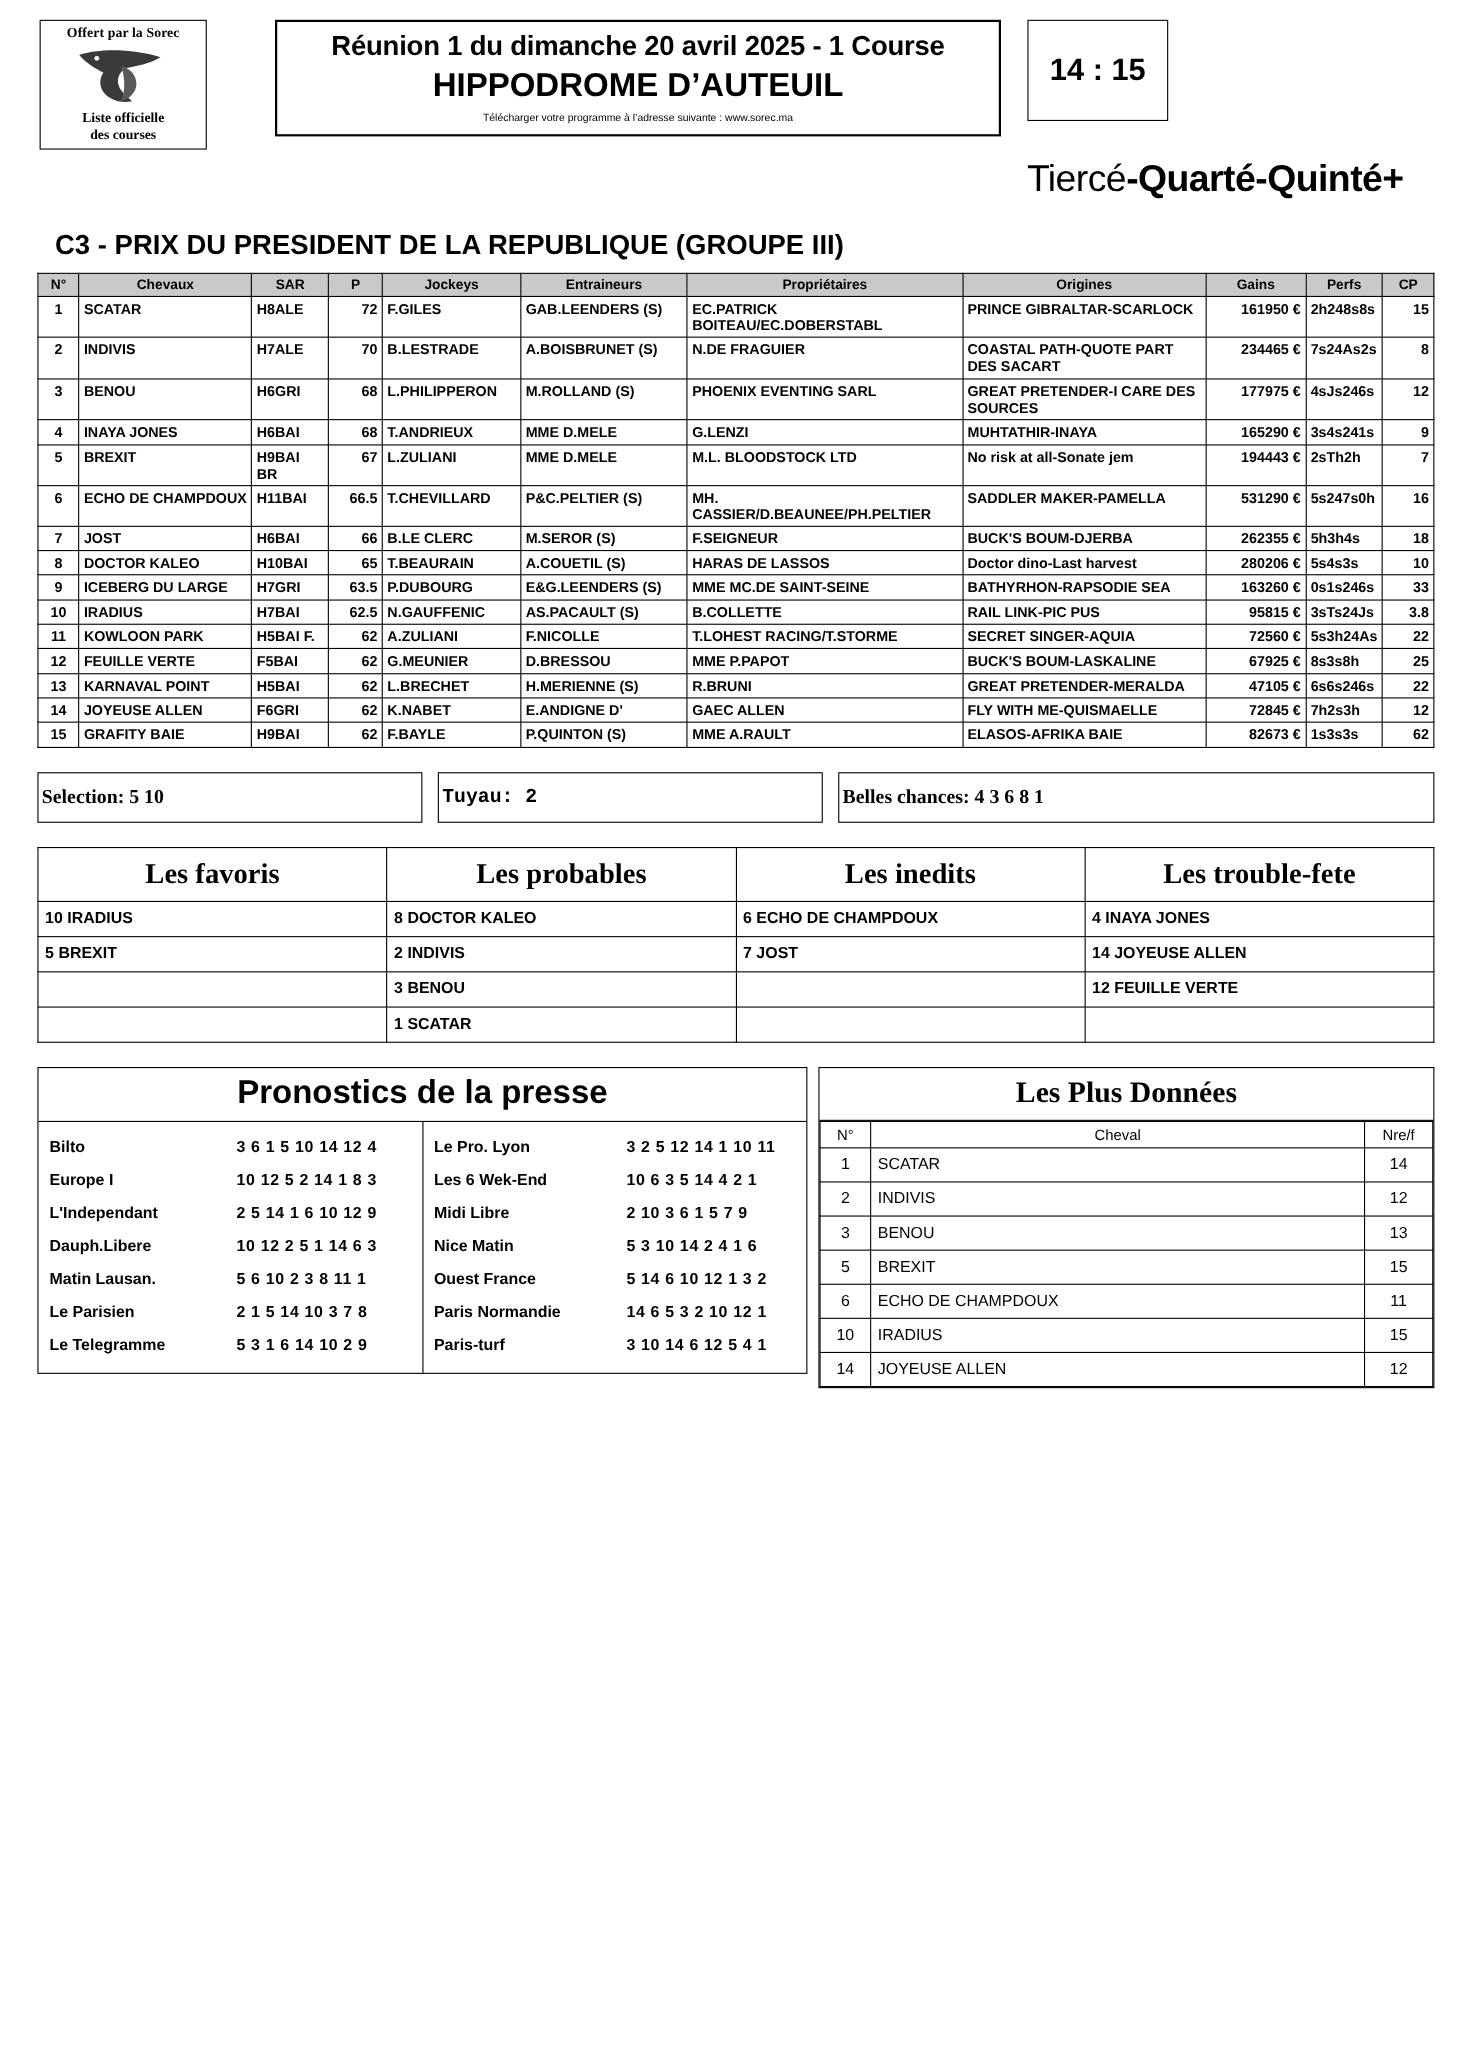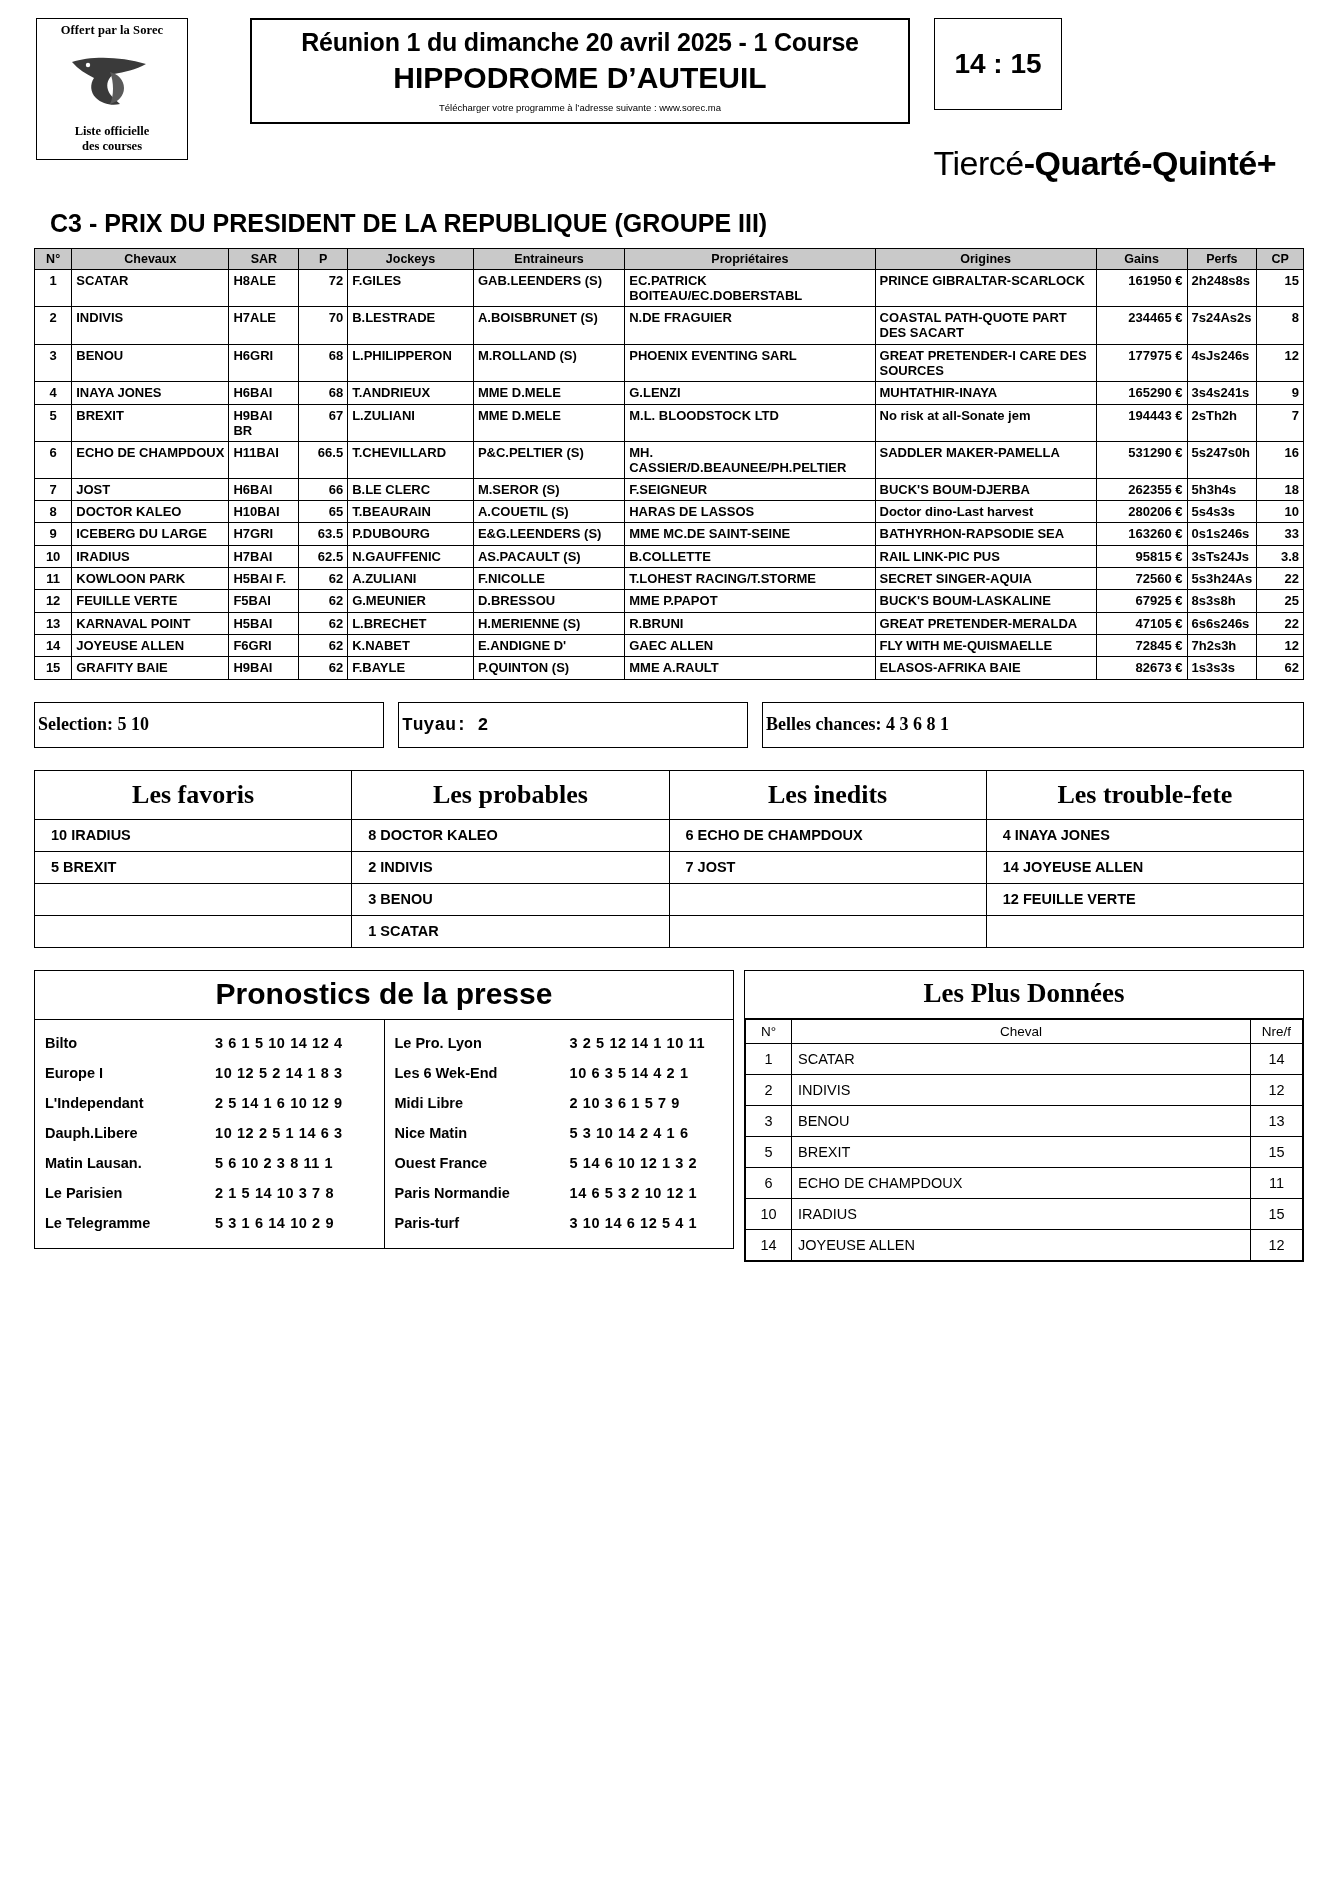--- a/index.html
+++ b/index.html
@@ -9,21 +9,21 @@
     background:#ffffff;
     font-family:"Liberation Sans", sans-serif;
     color:#000;
     position:relative;
   }
   .page { padding:18px 30px 0 30px; }
 
   
   .header-row { display:flex; align-items:flex-start; gap:0; height:112px; }
   .logo-box {
-    width:152px; height:142px; border:1px solid #000;
+    width:152px; height:118px; border:1px solid #000;
     display:flex; flex-direction:column; align-items:center; justify-content:space-between;
     padding:4px 2px 6px 2px; margin-left:6px;
   }
   .logo-top { font-family:"Liberation Serif", serif; font-size:12.5px; font-weight:600; letter-spacing:.1px;}
   .logo-art { width:92px; height:58px; position:relative; }
   .logo-bottom { font-family:"Liberation Serif", serif; font-size:12.5px; font-weight:700; text-align:center; line-height:1.15;}
   .title-box {
     flex:0 0 660px; margin-left:62px; border:2px solid #000; height:106px;
     display:flex; flex-direction:column; align-items:center; justify-content:flex-start;
     padding-top:8px;
@@ -67,21 +67,21 @@
   .sel-cell { border:1px solid #000; height:46px; display:flex; align-items:center; padding-left:3px;
               font-size:18px; font-weight:600; font-family:"Liberation Serif", serif;}
   .sel-a { flex:0 0 350px; }
   .sel-b { flex:0 0 350px;font-family:Liberation Mono, monospace; }
   .sel-c { flex:1; }
 
   
   table.favs { border-collapse:collapse; width:1270px; margin-left:4px; margin-top:22px; table-layout:fixed;}
   table.favs th { border:1px solid #000; font-size:26px; font-weight:bold; padding:9px 4px;
                   font-family:"Liberation Serif", serif; text-align:center;}
-  table.favs td { border:1px solid #000; font-size:14.5px; font-weight:600; padding:5px 16px; height:32px;}
+  table.favs td { border:1px solid #000; font-size:14.5px; font-weight:600; padding:5px 6px; height:32px;}
 
   
   .bottom { display:flex; width:1270px; margin-left:4px; margin-top:22px; gap:10px; align-items:flex-start;}
   .presse { flex:0 0 700px; border:1px solid #000; }
   .presse-title { text-align:center; font-size:30px; font-weight:bold; padding:6px 0 8px 0;
                   font-family:"Liberation Sans", sans-serif; border-bottom:1px solid #000;}
   .presse-body { display:flex; }
   .presse-col { flex:1; padding:8px 6px 10px 10px;}
   .presse-col.left { border-right:1px solid #000; }
   .presse-line { display:flex; font-size:14.5px; font-weight:bold; padding:7px 0; }
@@ -476,21 +476,21 @@
       </div>
     </div>
 
     <div class="plus">
       <div class="plus-title">Les Plus Données</div>
       <table class="plus-t">
         <thead>
           <tr>
             <th style="width:46px">N°</th>
             <th>Cheval</th>
-            <th style="width:52px">Nre/f</th>
+            <th style="width:62px">Nre/f</th>
           </tr>
         </thead>
         <tbody id="plus-body">
             <tr>
               <td class="pn">1</td>
               <td>SCATAR</td>
               <td class="pv">14</td>
             </tr>
             <tr>
               <td class="pn">2</td>

